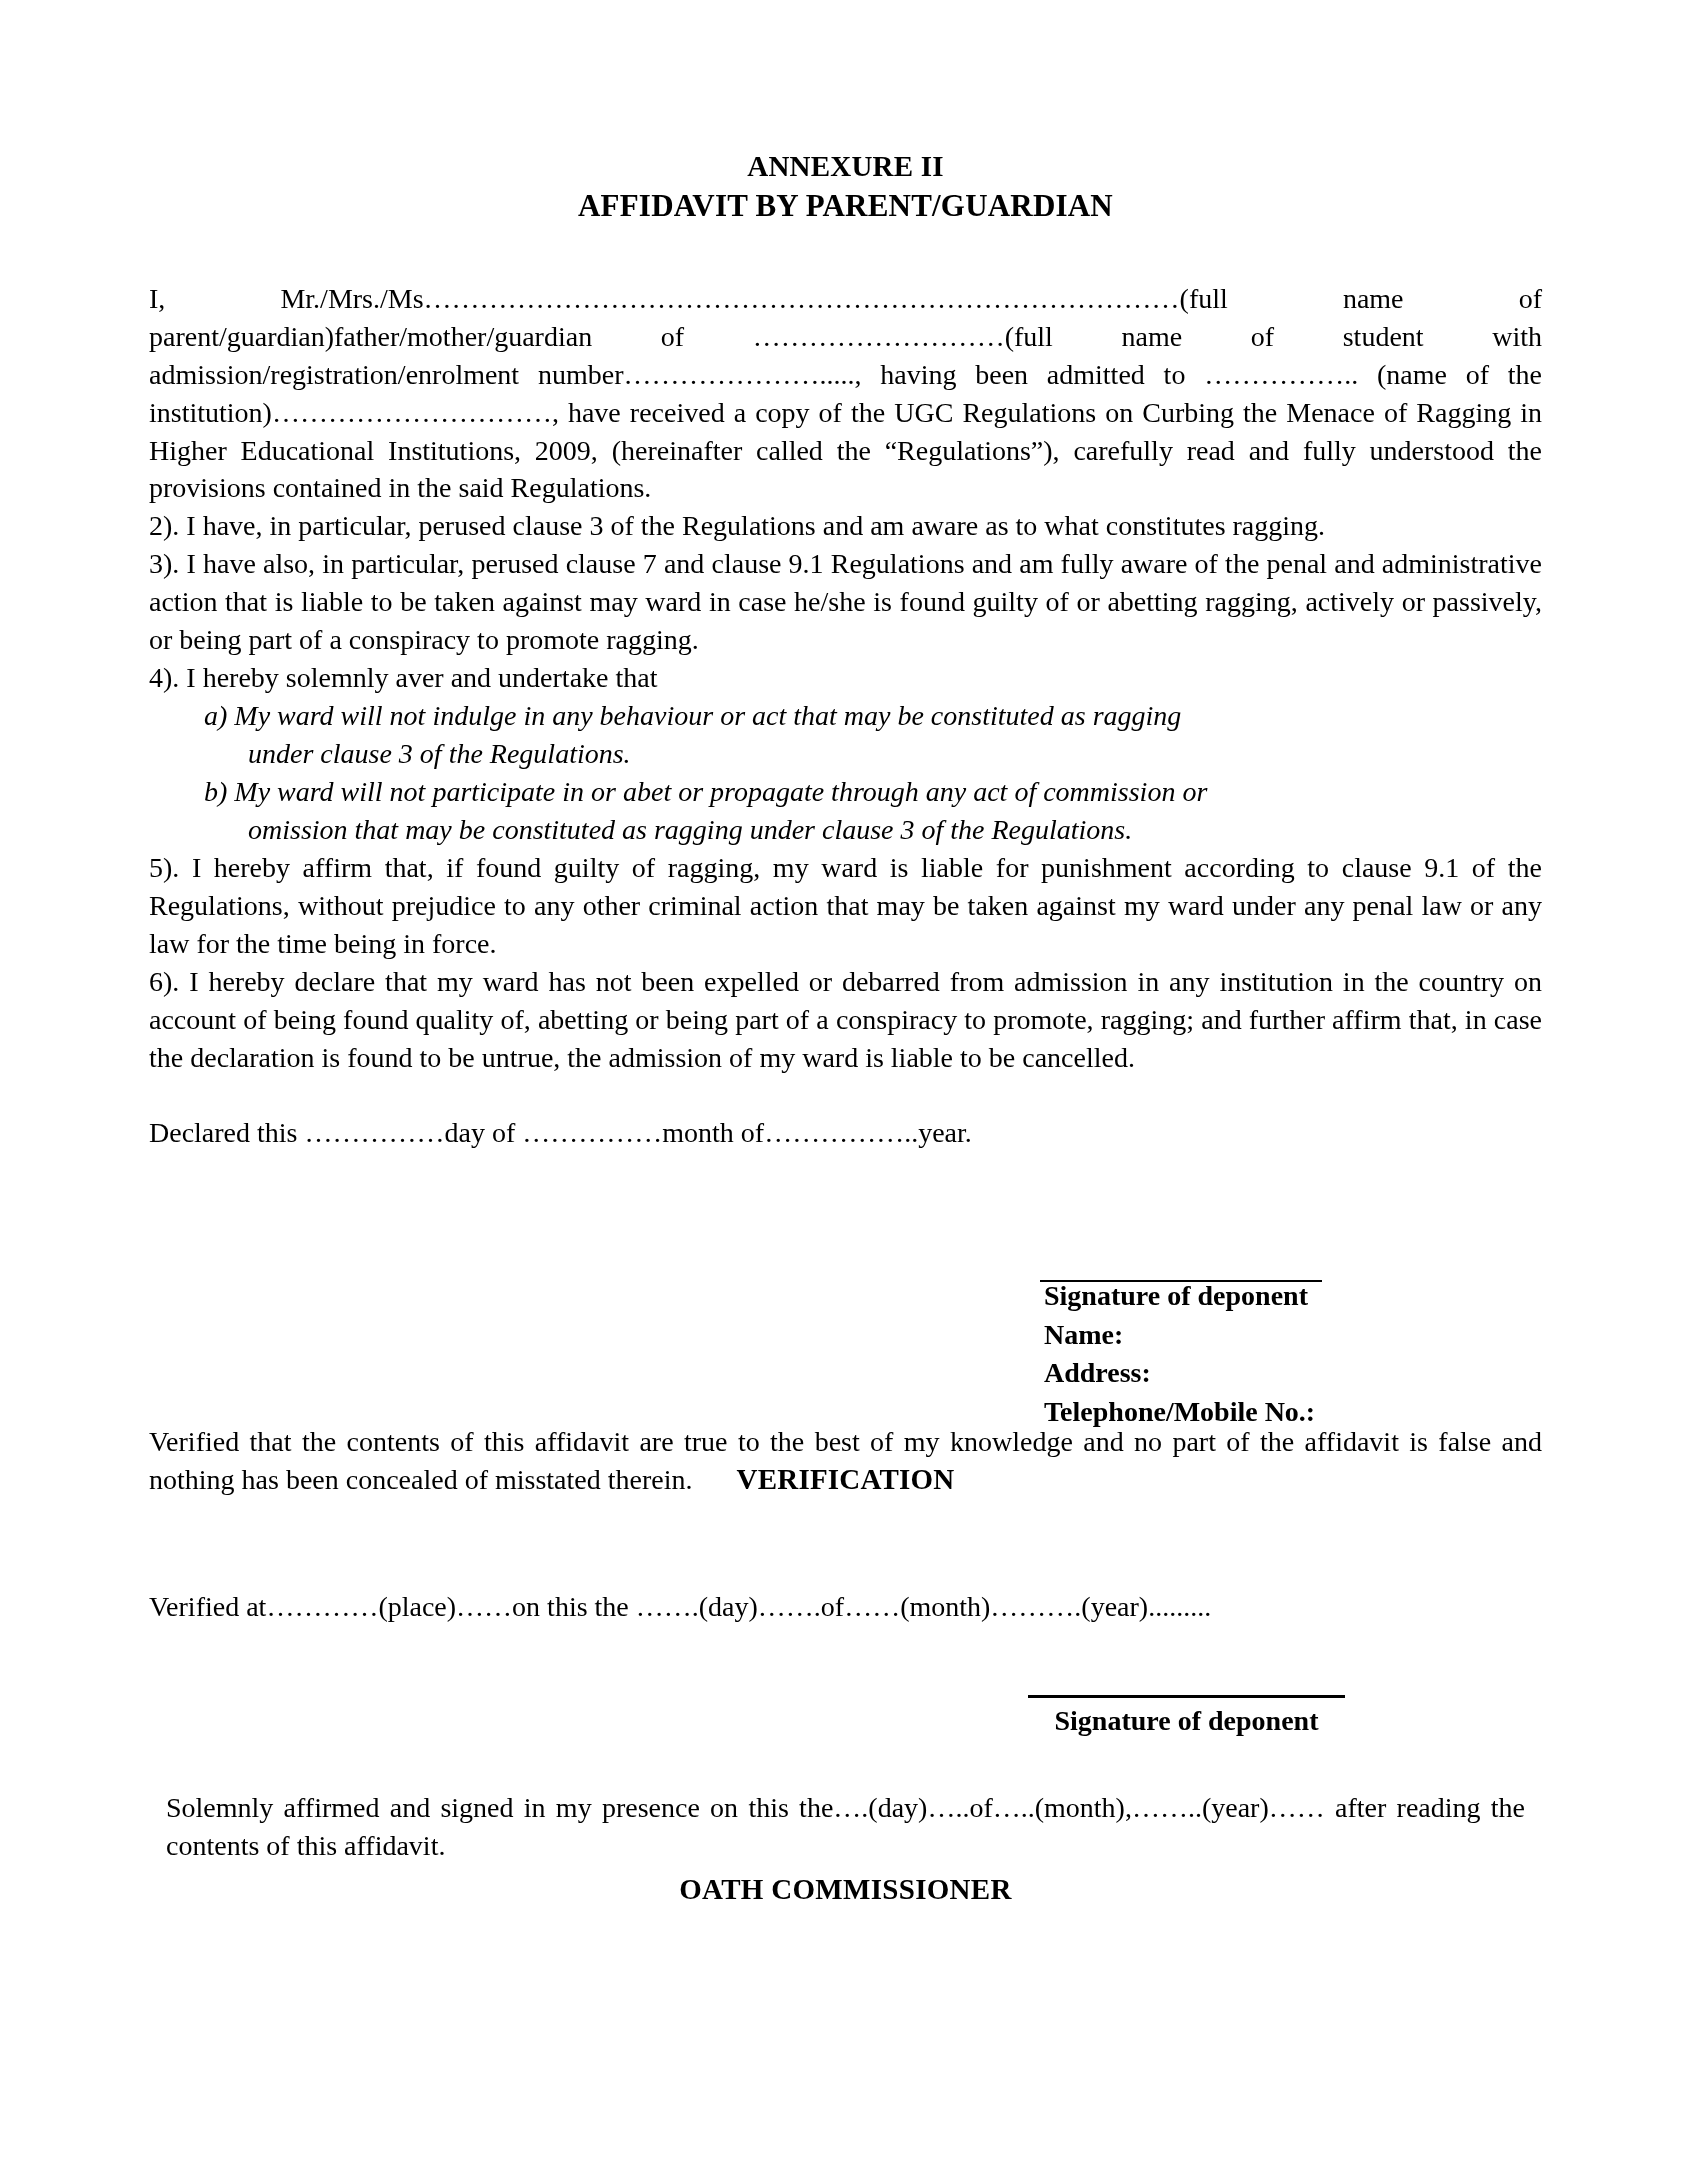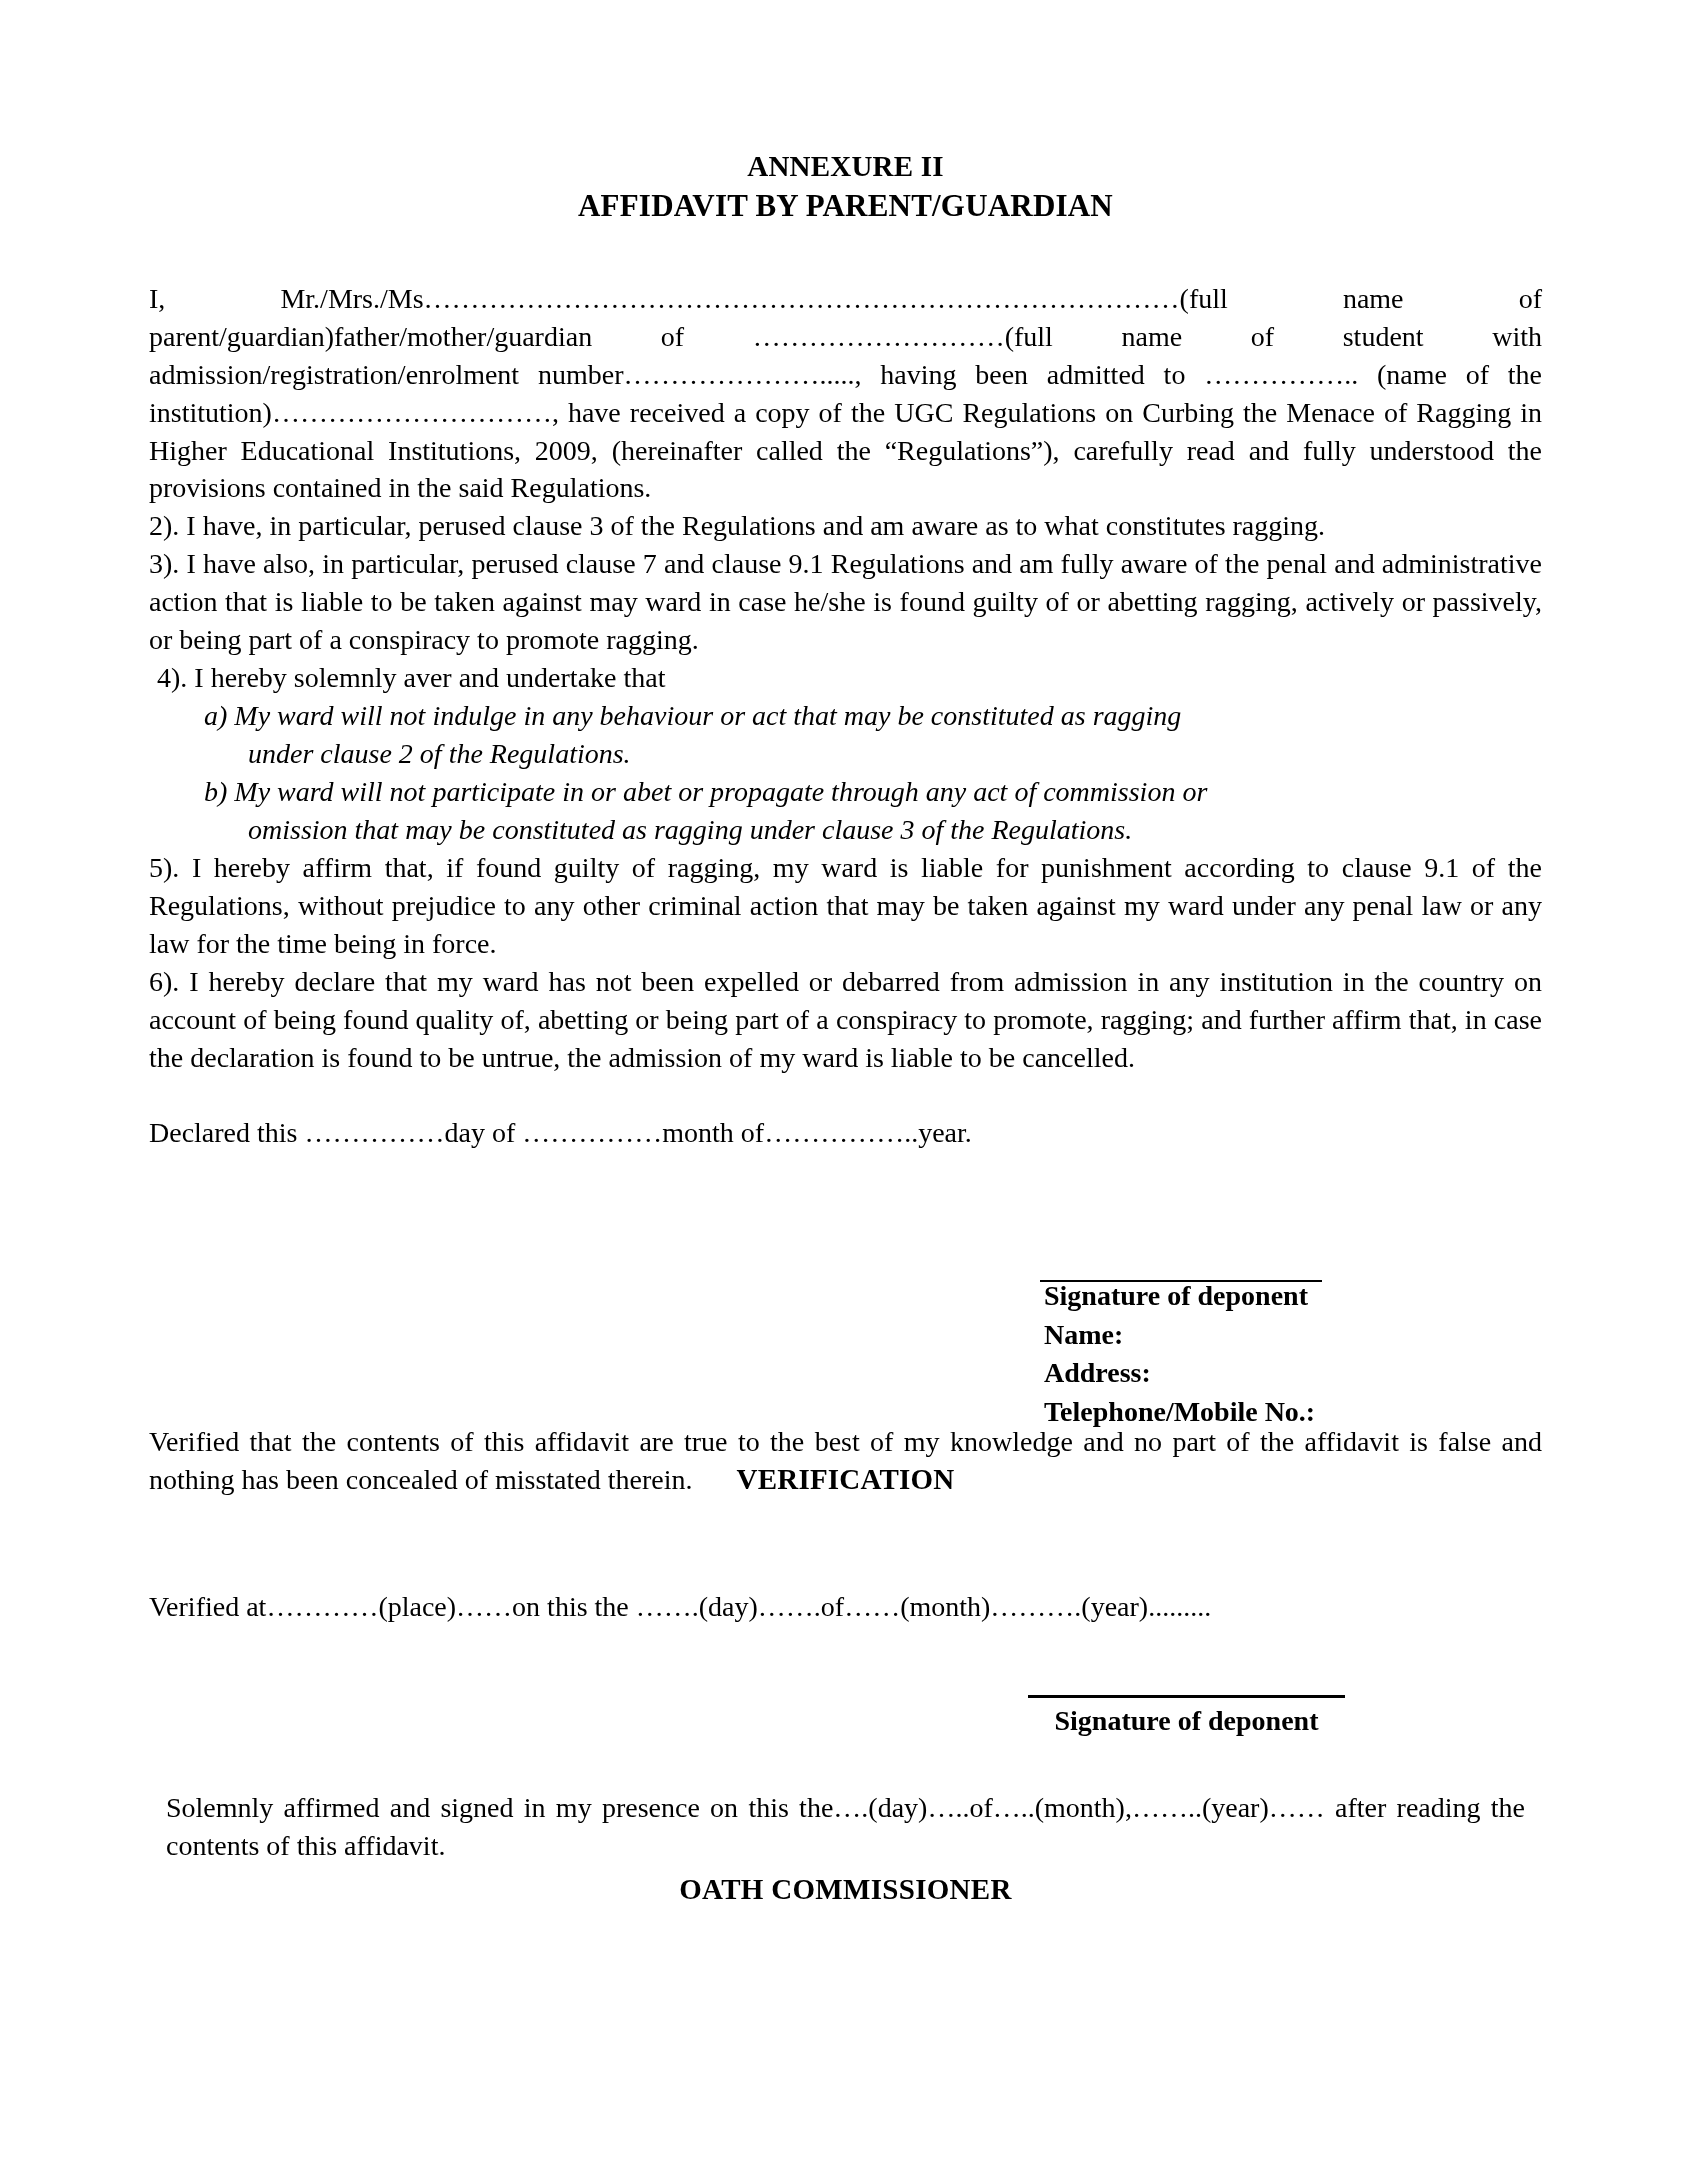--- a/index.html
+++ b/index.html
@@ -52,21 +52,20 @@
     text-justify: inter-word;
   }
   .body-block p {
     margin: 0;
     text-align: justify;
     text-justify: inter-word;
   }
   .body-block p.last-line,
   .body-block p.noj {
     text-align: left;
-    margin-left: 8px;
   }
 
   .sub-item {
     margin: 0;
     padding-left: 77px;
     text-align: left;
     text-indent: -22px;
     font-style: italic;
   }
   .sub-item .cont {
@@ -188,21 +187,21 @@
 <div class="page">
 
   <div class="doc-title">ANNEXURE II</div>
   <div class="doc-subtitle"><span class="u">AFFIDAVIT BY PARENT/GUARDIAN</span></div>
 
   <div class="body-block">
     <p>I,  Mr./Mrs./Ms………………………………………………………………………(full name of parent/guardian)father/mother/guardian of ………………………(full name of student with admission/registration/enrolment number…………………....., having been admitted to …………….. (name of the institution)…………………………, have received a copy of the UGC Regulations on Curbing the Menace of Ragging in Higher Educational Institutions, 2009, (hereinafter called the “Regulations”), carefully read and fully understood the provisions contained in the said Regulations.</p>
     <p>2). I have, in particular, perused clause 3 of the Regulations and am aware as to what constitutes ragging.</p>
     <p>3). I have also, in particular, perused clause 7 and clause 9.1 Regulations and am fully aware of the penal and administrative action that is liable to be taken against may ward in case he/she is found guilty of or abetting ragging, actively or passively, or being part of a conspiracy to promote ragging.</p>
     <p class="noj">4). I hereby solemnly aver and undertake that</p>
-    <p class="sub-item"><span>a) My ward will not indulge in any behaviour or act that may be constituted as ragging</span><span class="cont">under clause 2 of the Regulations.</span></p>
+    <p class="sub-item"><span>a) My ward will not indulge in any behaviour or act that may be constituted as ragging</span><span class="cont">under clause 3 of the Regulations.</span></p>
     <p class="sub-item"><span>b) My ward will not participate in or abet or propagate through any act of commission or</span><span class="cont">omission that may be constituted as ragging under clause 3 of the Regulations.</span></p>
     <p>5). I hereby affirm that, if found guilty of ragging, my ward is liable for punishment according to clause 9.1 of the Regulations, without prejudice to any other criminal action that may be taken against my ward under any penal law or any law for the time being in force.</p>
     <p>6). I hereby declare that my ward has not been expelled or debarred from admission in any institution in the country on account of being found quality of, abetting or being part of a conspiracy to promote, ragging; and further affirm that, in case the declaration is found to be untrue, the admission of my ward is liable to be cancelled.</p>
     <div class="declared">Declared this ……………day of ……………month of……………..year.</div>
   </div>
 
   <div class="sig-block-top">
     <div><span class="strike">Signature of deponent</span></div>
     <div>Name:</div>
     <div>Address:</div>

